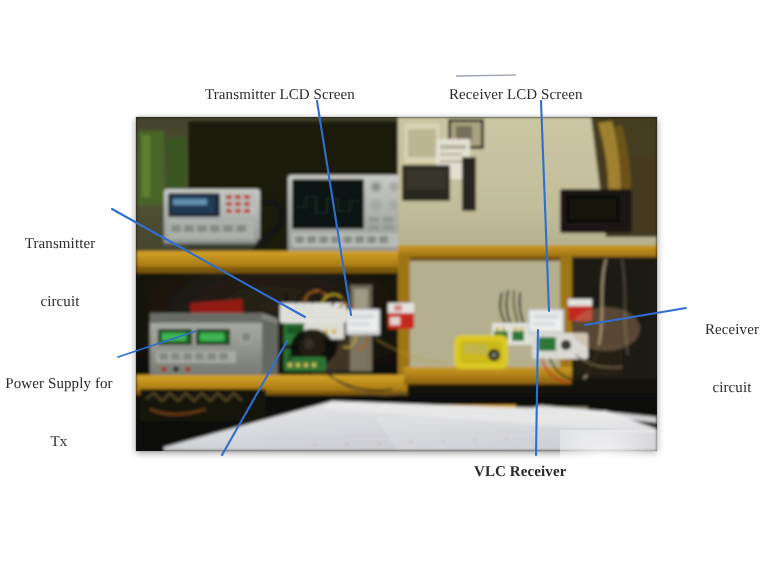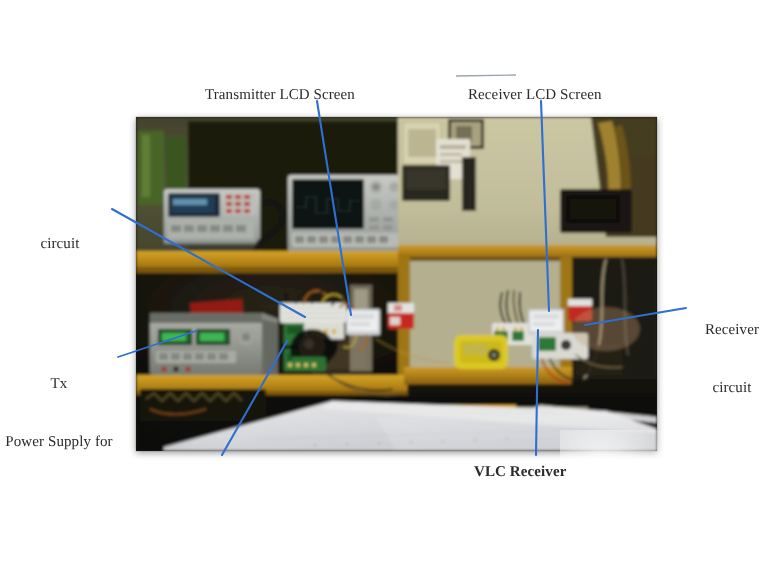--- a/index.html
+++ b/index.html
@@ -519,29 +519,30 @@
 
     <path class="leader thin" d="M686 308 L585 325"></path>
 
     <path class="leader" d="M222 455 L287 341"></path>
 
     <path class="leader" d="M536 455 L538 330"></path>
   </svg>
 
   <div class="label blur-more" style="left:205px; top:86px;">Transmitter LCD Screen</div>
 
-  <div class="label blur-soft" style="left:449px; top:86px;margin-left:19px;">Receiver LCD Screen</div>
+  <div class="label blur-soft" style="left:449px; top:86px;">Receiver LCD Screen</div>
 
   <div class="label blur-soft center" style="left:8px; top:197px; width:104px;">
+    <div>Transmitter</div>
     <div>circuit</div>
   </div>
 
   <div class="label blur-soft center" style="left:0px; top:337px; width:118px;">
+    <div>Power Supply for</div>
     <div>Tx</div>
-    <div>Power Supply for</div>
   </div>
 
   <div class="label blur-soft center" style="left:690px; top:283px; width:84px;">
     <div>Receiver</div>
     <div>circuit</div>
   </div>
 
 
   <div class="label blur-soft" style="left:474px; top:463px;font-weight:bold;">VLC Receiver</div>
 

